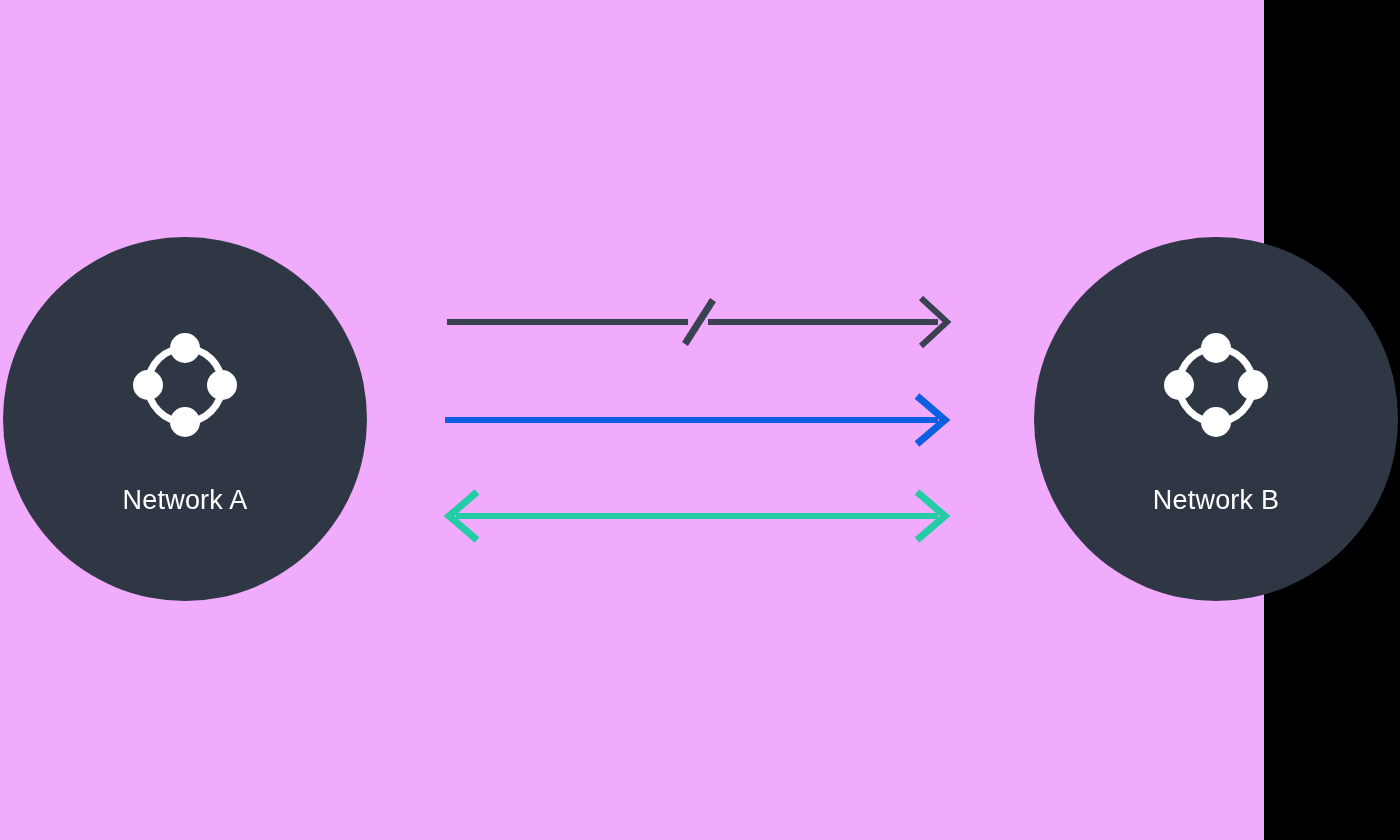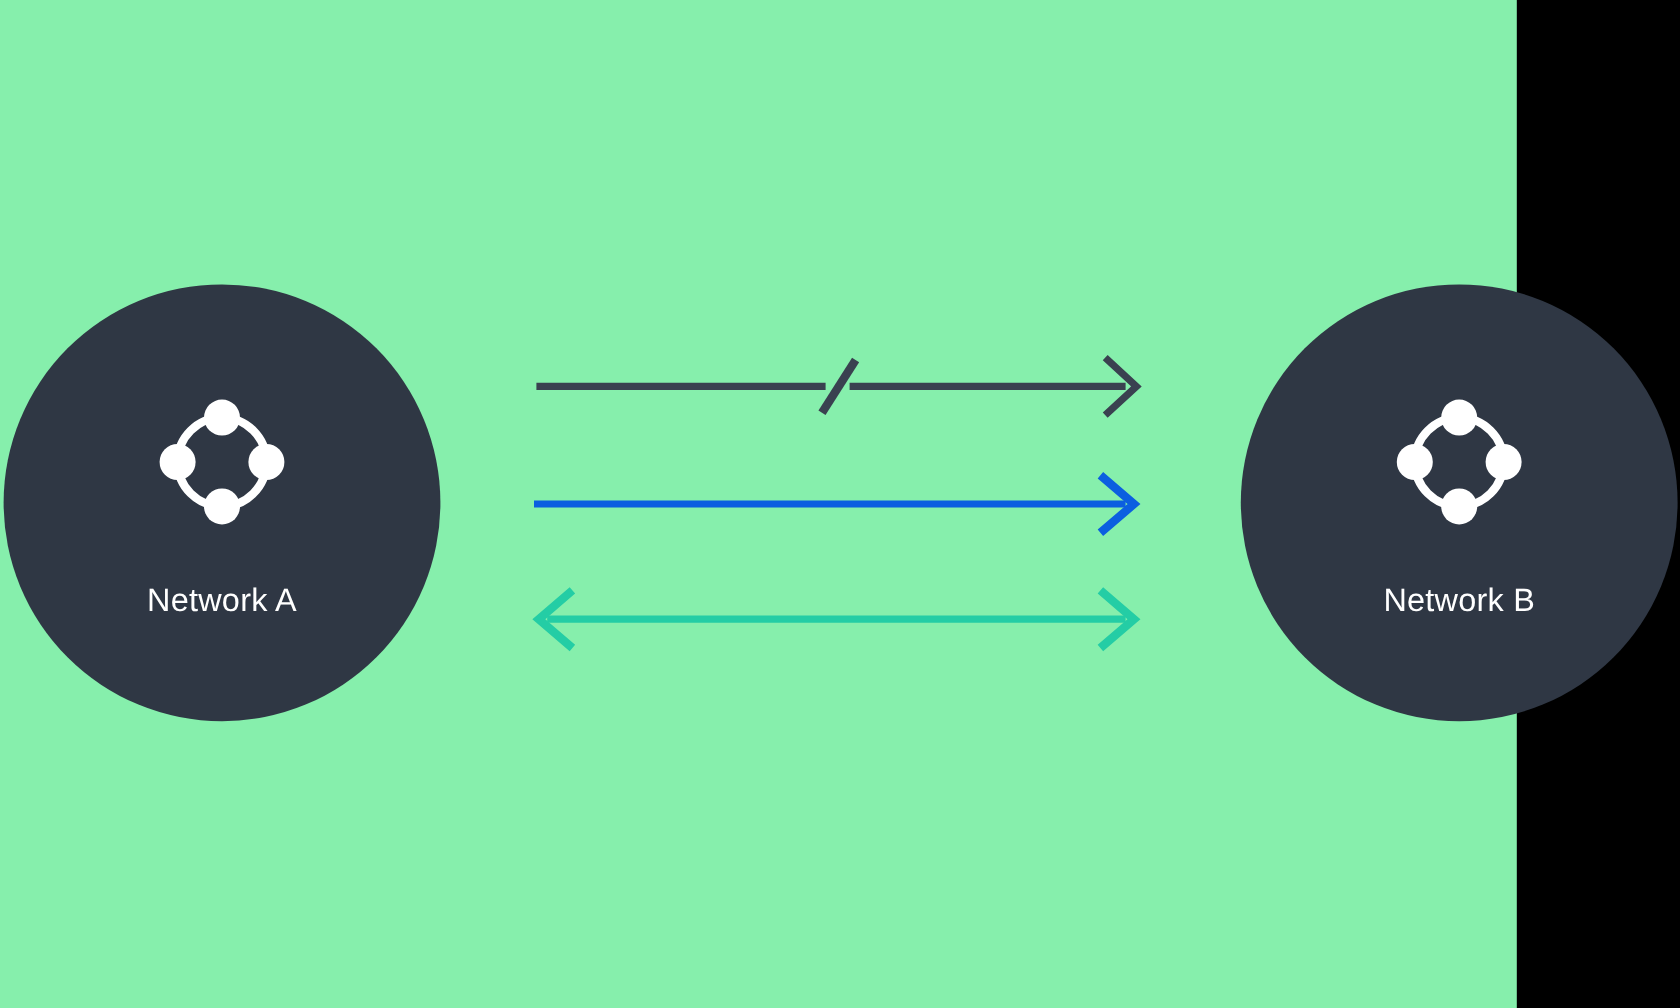--- a/index.html
+++ b/index.html
@@ -11,21 +11,21 @@
   body {
     width: 1400px;
     height: 840px;
     overflow: hidden;
     font-family: "Liberation Sans", sans-serif;
   }
   .canvas {
     position: relative;
     width: 1264px;
     height: 840px;
-    background: #86efac;
+    background: #f0abfc;
   }
   .diagram-svg {
     position: absolute;
     left: 0;
     top: 0;
     width: 1400px;
     height: 840px;
     display: block;
   }
   .node-label {

